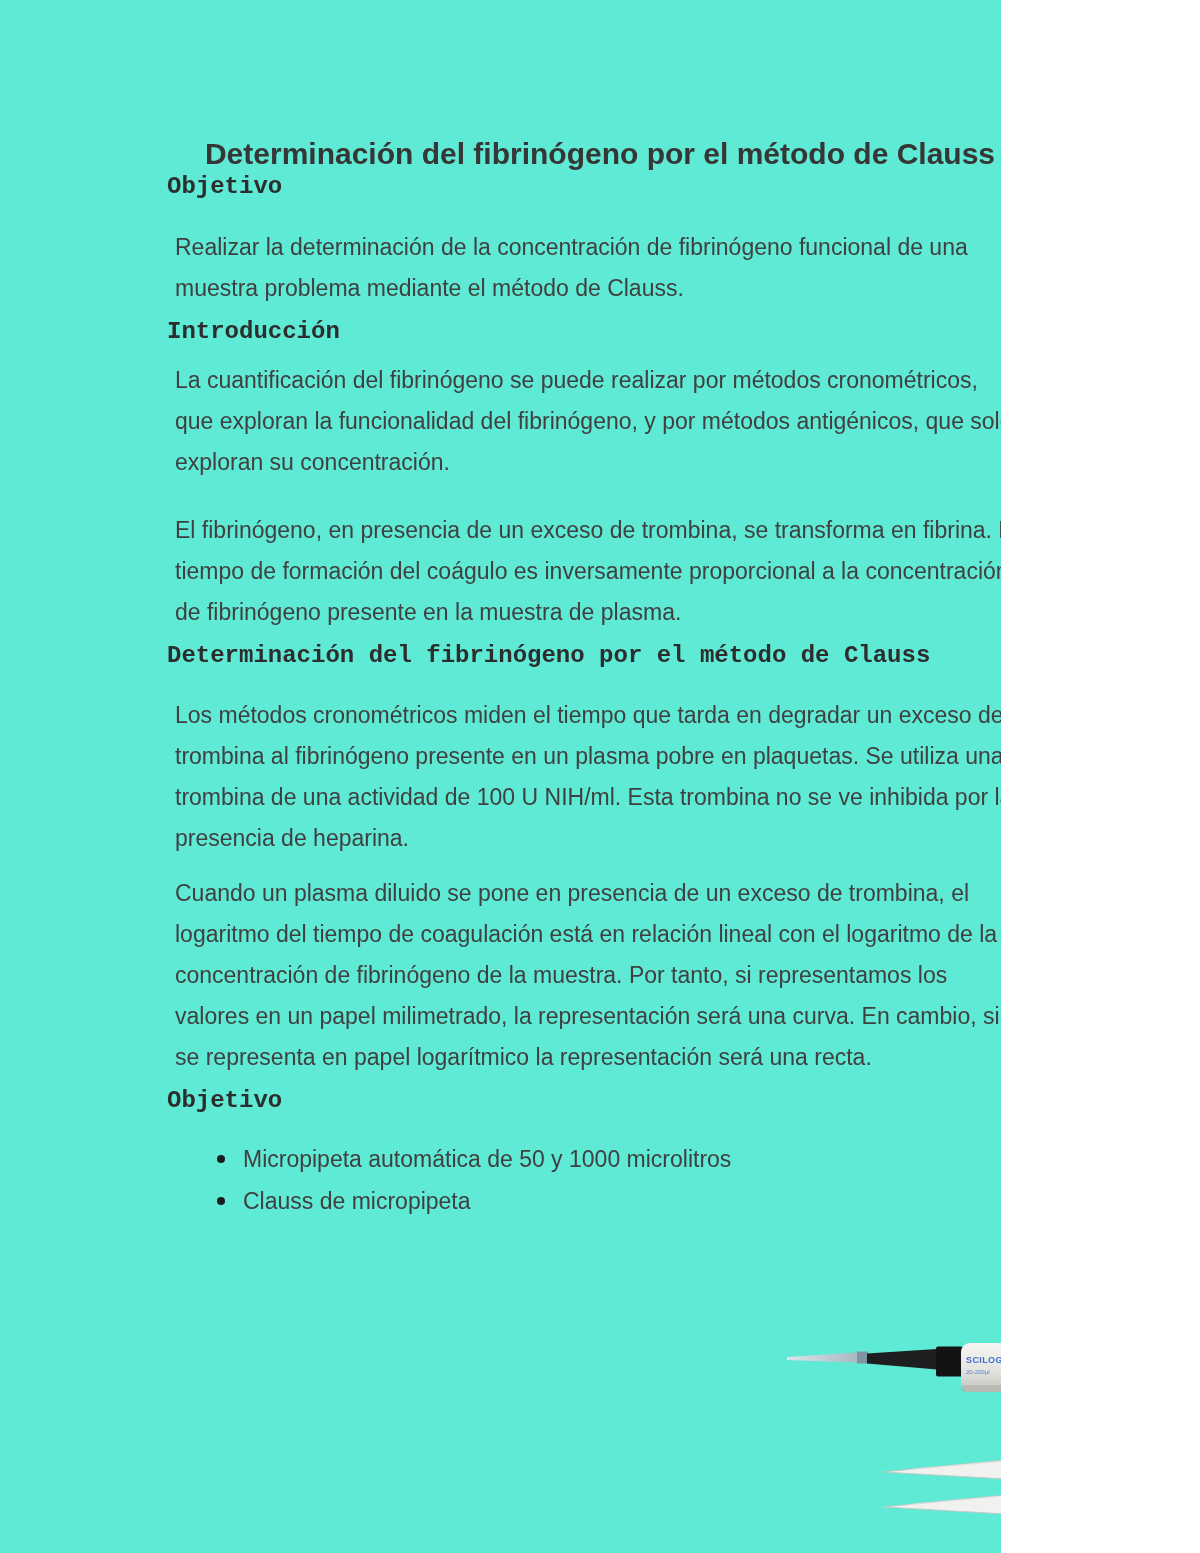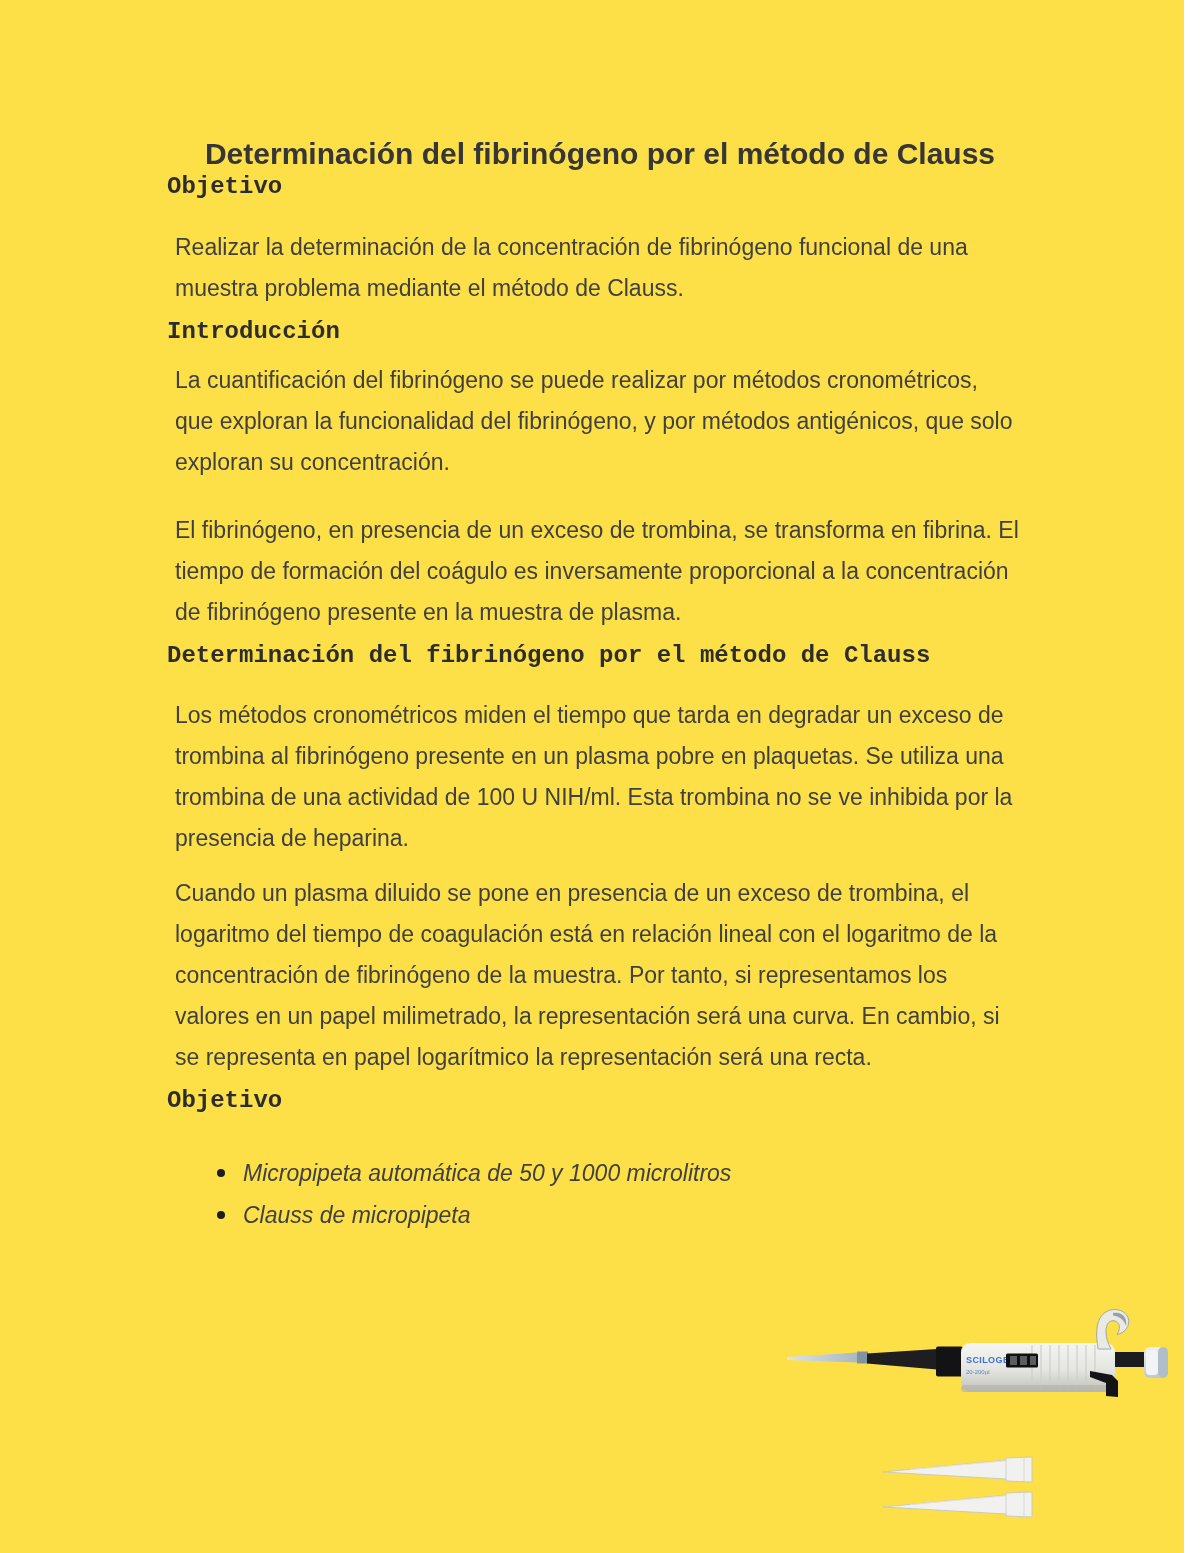--- a/index.html
+++ b/index.html
@@ -1,19 +1,19 @@
 <!DOCTYPE html>
 <html lang="es"><head>
 <meta charset="utf-8">
 <style>
   html,body{margin:0;padding:0;background:#ffffff;}
   .page{
     position:relative;
-    width:1184px;height:1553px;
-    background:#fde047;
+    width:1001px;height:1553px;
+    background:#5eead4;
     overflow:hidden;
     font-family:"Liberation Sans", sans-serif;
     color:#3e3e3e;
   }
   .content{
     position:absolute;
     left:167px;top:0;
     width:900px;
   }
   .doc-title{
@@ -44,23 +44,22 @@
   .mt-p-obj{margin-top:25px;}
   .mt-intro{margin-top:18px;}
   .mt-p-int1{margin-top:27px;}
   .mt-p-int2{margin-top:13px;}
   .mt-clauss{margin-top:22px;}
   .mt-p-cl1{margin-top:24px;}
   .mt-p-cl2{margin-top:14px;}
   .mt-material{margin-top:128px;}
   ul.material-list{
     list-style:none;
-    margin:36px 0 0 0;
+    margin:22px 0 0 0;
     padding:0;
-    font-style:italic;
   }
   ul.material-list li{
     position:relative;
     padding-left:76px;
     font-size:23px;
     line-height:42px;
     color:#404040;
   }
   ul.material-list li .bullet-dot{
     position:absolute;

